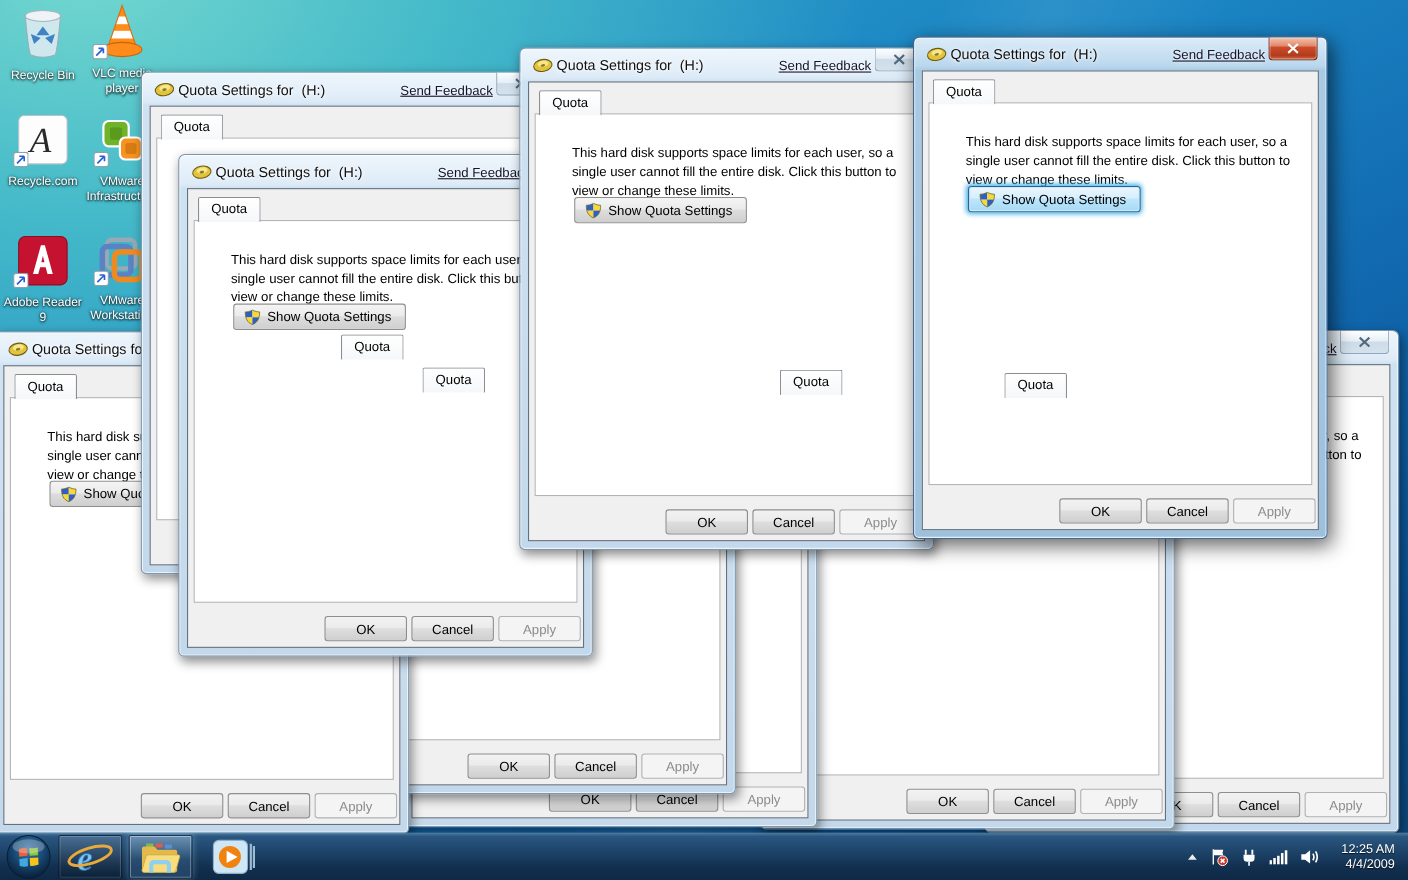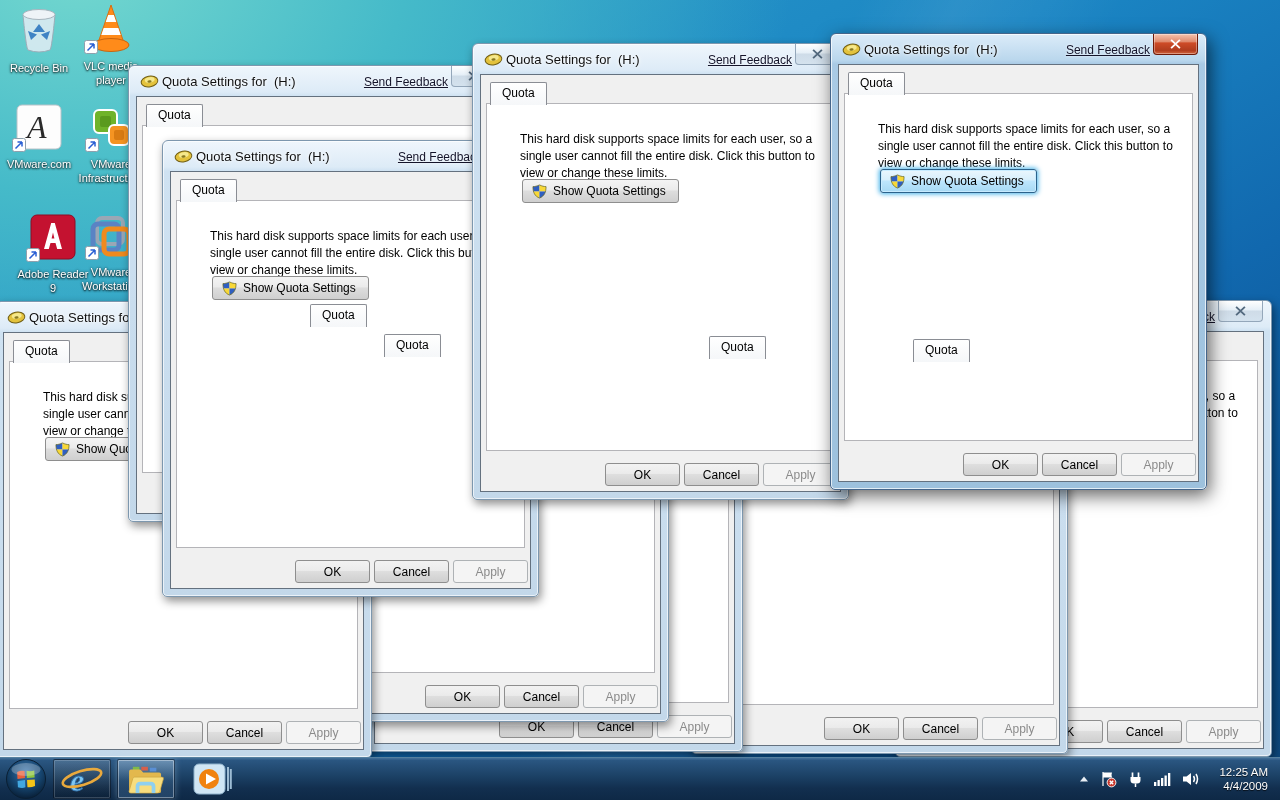--- a/index.html
+++ b/index.html
@@ -126,42 +126,42 @@
       <rect x="3" y="3" width="44" height="44" rx="5" fill="#fdfdfd" stroke="#b9c2c8"></rect>
       <text x="13" y="36" font-family="Liberation Serif" font-style="italic" font-size="32" fill="#2a2a2a">A</text>
     </svg>
     <span class="badge">
       <svg width="14" height="14">
           <rect x="0.5" y="0.5" width="13" height="13" rx="2" fill="#fff" stroke="#8fa0ad"></rect>
       <path d="M3.5 10.5 L10 4 M10 4 H5.5 M10 4 V8.5" stroke="#2a5fd4" stroke-width="1.5" fill="none"></path>
         </svg>
     </span>
   </span>
-  <div class="dlabel">VMware.com</div>
+  <div class="dlabel">Recycle.com</div>
 </div>
 
 <div class="dicon" style="left:72px;top:104px">
   <span class="art">
     <svg width="48" height="48" viewBox="0 0 48 48">
       <rect x="7" y="6" width="23" height="23" rx="5" fill="#6fb32a" stroke="#fff" stroke-width="2"></rect>
       <rect x="13" y="12" width="11" height="11" rx="2" fill="#5a9a1e"></rect>
       <rect x="22" y="21" width="20" height="20" rx="5" fill="#f59422" stroke="#fff" stroke-width="2"></rect>
       <rect x="27" y="26" width="10" height="10" rx="2" fill="#d97b12"></rect>
     </svg>
     <span class="badge">
       <svg width="14" height="14">
           <rect x="0.5" y="0.5" width="13" height="13" rx="2" fill="#fff" stroke="#8fa0ad"></rect>
       <path d="M3.5 10.5 L10 4 M10 4 H5.5 M10 4 V8.5" stroke="#2a5fd4" stroke-width="1.5" fill="none"></path>
         </svg>
     </span>
   </span>
   <div class="dlabel">VMware Infrastructure</div>
 </div>
 
-<div class="dicon" style="left:14px;top:212px">
+<div class="dicon" style="left:0;top:212px">
   <span class="art">
     <svg width="50" height="50" viewBox="0 0 50 50">
       <rect x="3" y="3" width="44" height="44" rx="6" fill="#c41230" stroke="#8e0c22"></rect>
       <path d="M16 37 L23.2 11 H26.8 L34 37 H29.2 L27.5 31 H22.5 L20.8 37 Z M23.6 26.5 H26.4 L25 20.5 Z" fill="#fff"></path>
     </svg>
     <span class="badge">
       <svg width="14" height="14">
           <rect x="0.5" y="0.5" width="13" height="13" rx="2" fill="#fff" stroke="#8fa0ad"></rect>
       <path d="M3.5 10.5 L10 4 M10 4 H5.5 M10 4 V8.5" stroke="#2a5fd4" stroke-width="1.5" fill="none"></path>
         </svg>

